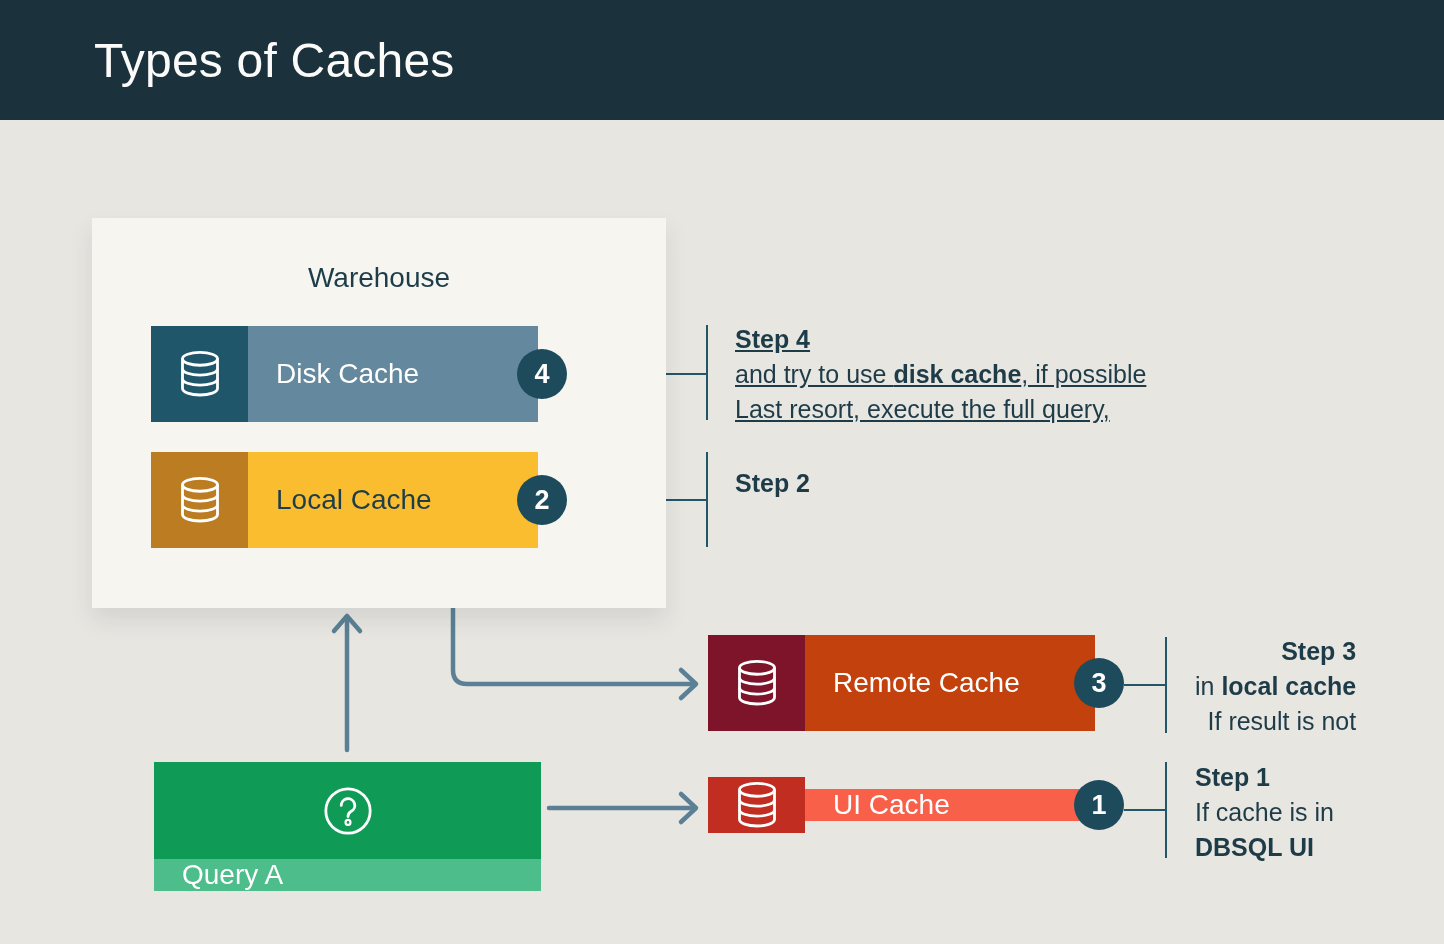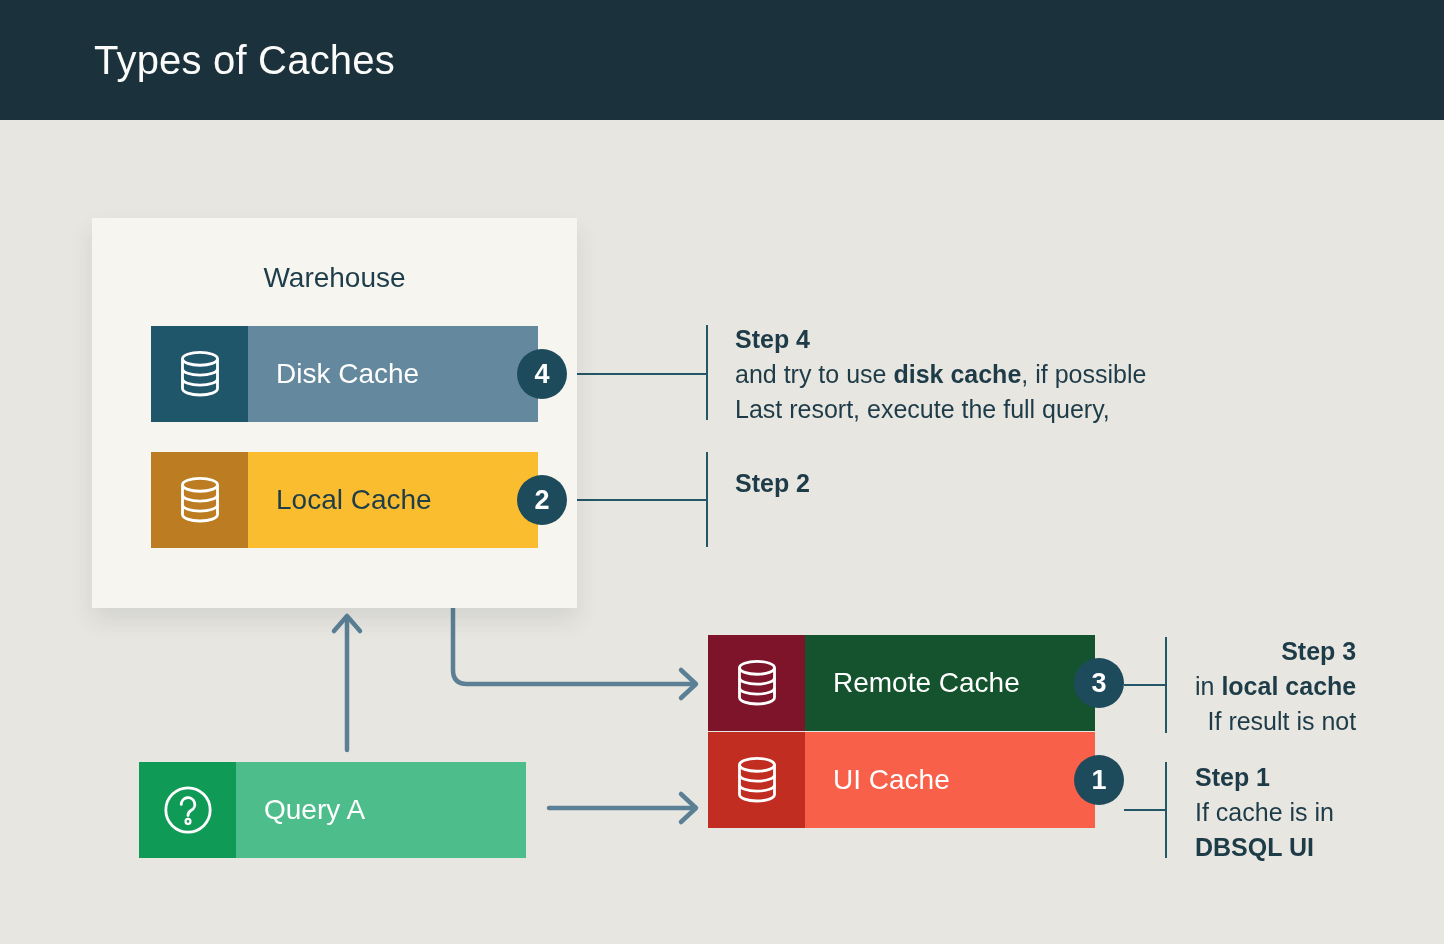--- a/index.html
+++ b/index.html
@@ -20,31 +20,31 @@
     position: absolute;
     left: 0; top: 0;
     width: 100%;
     height: 120px;
     background: #1b313c;
     display: flex;
     align-items: center;
   }
   .topbar h1 {
     margin: 0 0 0 94px;
-    font-size: 40px;
+    font-size: 48px;
     font-weight: 500;
     letter-spacing: 0.2px;
     color: #fbfbfa;
   }
 
   
   .card {
     position: absolute;
     left: 92px; top: 218px;
-    width: 485px; height: 390px;
+    width: 574px; height: 390px;
     background: #f7f5f0;
     box-shadow: 0 12px 22px rgba(27, 49, 60, 0.10);
   }
   .card-title {
     position: absolute;
     left: 0; right: 0;
     top: 44px;
     text-align: center;
     font-size: 28px;
     color: #1d3d4a;
@@ -79,44 +79,44 @@
     color: #ffffff;
     font-size: 27px;
     font-weight: 600;
     line-height: 50px;
     text-align: center;
   }
 
   .node-disk  { left: 59px;  top: 108px; }           
   .node-local { left: 59px;  top: 234px; }           
   .node-remote{ left: 708px; top: 635px; }
-  .node-ui    { left: 708px; top: 732px; }
-  .node-query { left: 139px; top: 762px; }
+  .node-ui    { left: 708px; top: 757px; align-items: center; }
+  .node-query { left: 154px; top: 762px; flex-direction: column; }
 
   .node-disk  .icon-box { background: #20566a; }
   .node-disk  .bar      { background: #64889d; color: #ffffff; }
   .node-local .icon-box { background: #bc7c22; }
   .node-local .bar      { background: #fabd2f; color: #1d3d4a; }
   .node-remote .icon-box{ background: #7d1429; }
-  .node-remote .bar     { background: #14532d; color: #ffffff; }
+  .node-remote .bar     { background: #c2410c; color: #ffffff; }
   .node-ui    .icon-box { background: #c22d21; }
   .node-ui    .bar      { background: #f9604a; color: #ffffff; }
   .node-query .icon-box { background: #0f9b55; }
   .node-query .bar      { background: #4dbd8b; color: #ffffff; }
 
   
   .step {
     position: absolute;
     font-size: 25px;
     line-height: 35px;
     color: #1e3b48;
   }
   .step .step-title { font-weight: 700; }
   .step b { font-weight: 700; }
-  .step-4 { left: 735px;  top: 322px; }
+  .step-4 { left: 735px;  top: 322px; text-decoration: underline; }
   .step-2 { left: 735px;  top: 466px; }
   .step-3 { left: 1195px; top: 634px; text-align: right; }
   .step-1 { left: 1195px; top: 760px; }
 
   
   .overlay {
     position: absolute;
     left: 0; top: 0;
     width: 1444px; height: 944px;
     pointer-events: none;

